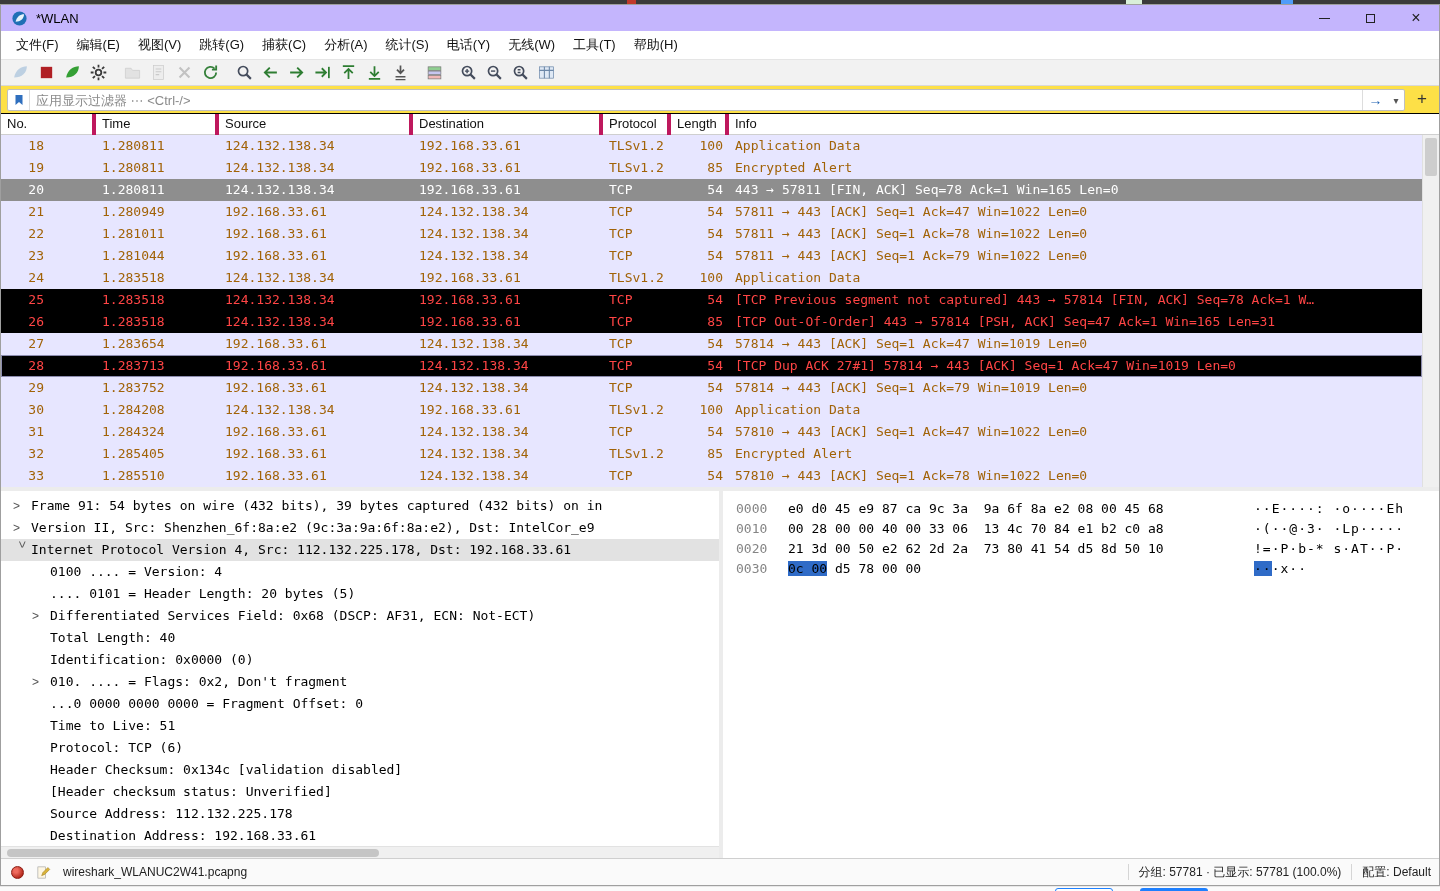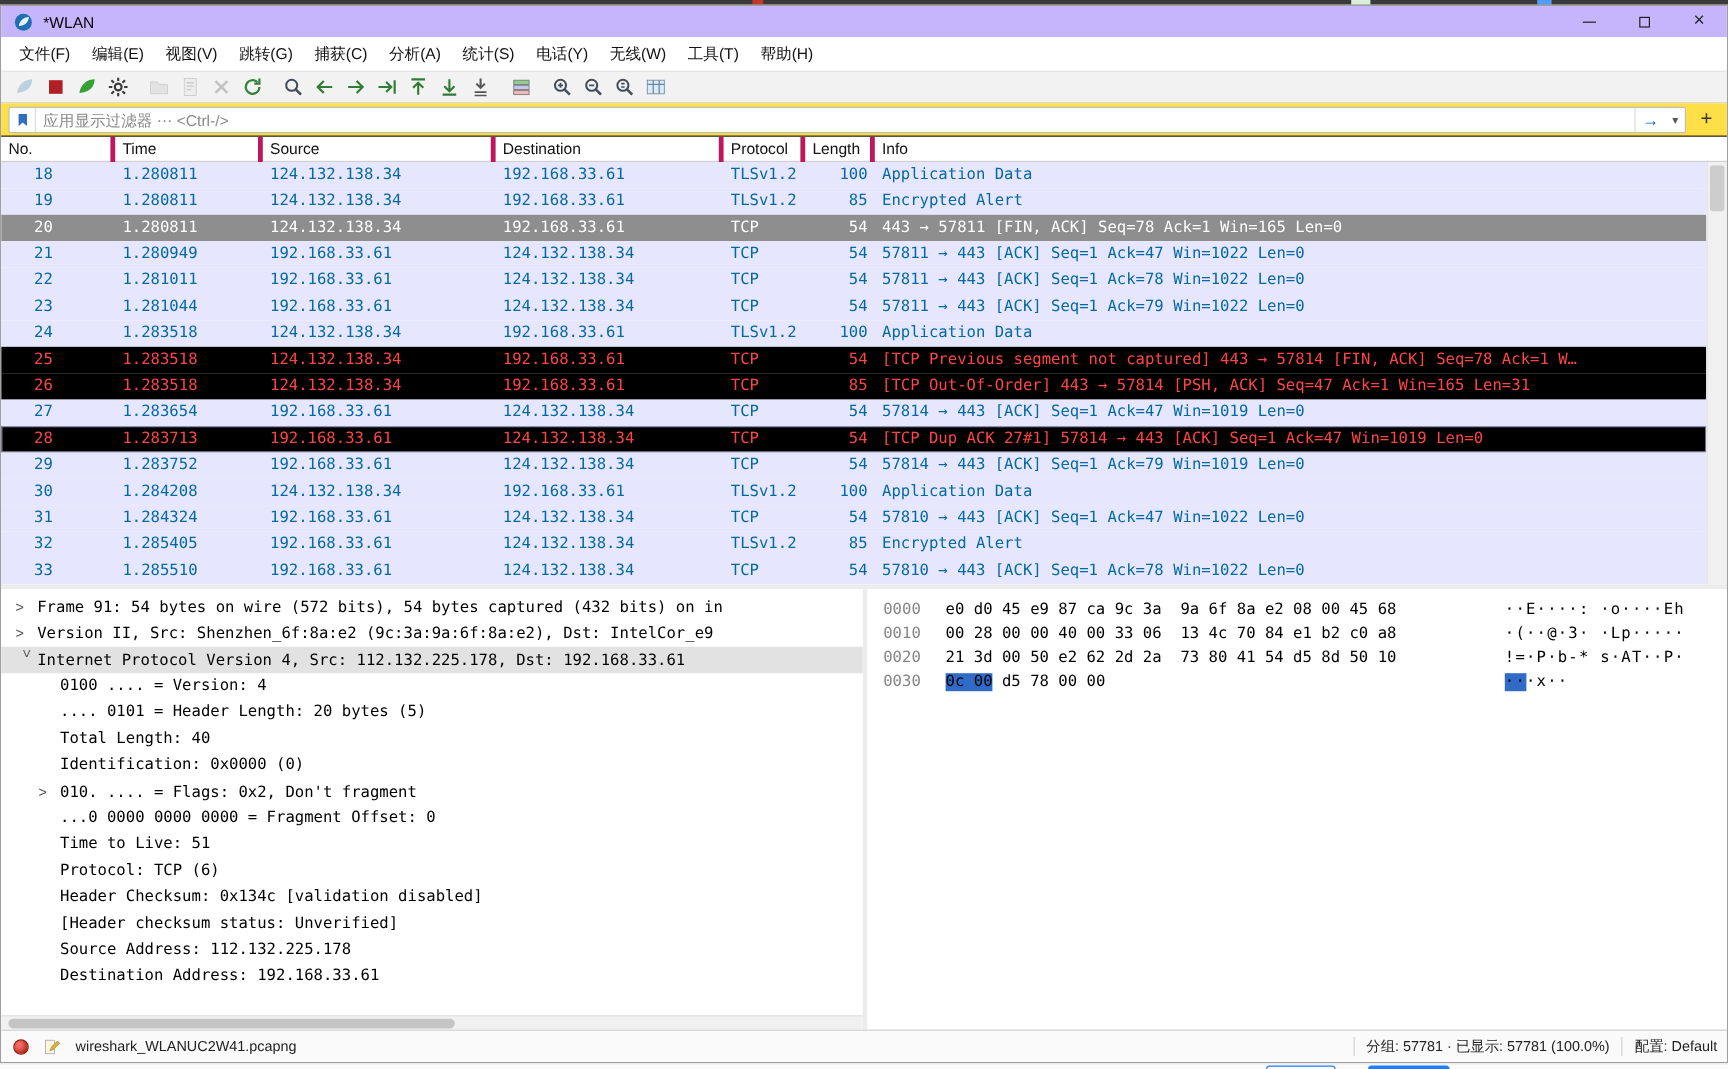--- a/index.html
+++ b/index.html
@@ -46,21 +46,21 @@
   .filter-input::placeholder{color:#8a8a8a}
   .apply-btn{width:26px;height:20px;display:flex;align-items:center;justify-content:center;border-left:1px solid #ddd;color:#1c5fb0;font-weight:bold;font-size:14px}
   .filter-caret{width:16px;text-align:center;color:#555;font-size:10px}
   .add-filter{position:absolute;right:6px;top:3px;width:22px;height:22px;text-align:center;line-height:20px;font-size:17px;color:#333}
 
   .plist-header{position:absolute;top:109px;left:0;right:0;height:21px;background:#fff;border-bottom:1px solid #cfcfcf;display:flex}
   .hcell{height:21px;line-height:20px;padding-left:6px;font-size:13px;color:#111;border-right:4px solid #be185d;overflow:hidden;white-space:nowrap}
   .hcell.flex{flex:1;border-right:none}
 
   .plist-body{position:absolute;top:130px;left:0;right:17px;height:352px;overflow:hidden;font-family:"DejaVu Sans Mono","Liberation Mono",monospace}
-  .prow{display:flex;height:22px;line-height:22px;font-size:13px;background:var(--row-default,#e7e6ff);color:#0369a1;white-space:pre}
+  .prow{display:flex;height:22px;line-height:22px;font-size:13px;background:var(--row-default,#e7e6ff);color:#a16207;white-space:pre}
   .prow.selected{background:var(--row-selected-bg,#8e8e8e);color:var(--row-selected-fg,#fff)}
   .prow.bad{background:var(--bad-bg,#000);color:var(--bad-fg,#ff4545)}
   .prow.bad-focus{background:var(--bad-bg,#000);color:var(--bad-fg,#ff4545);box-shadow:inset 0 0 0 1px #8c8cae}
   .pcell{overflow:hidden;white-space:pre;padding-left:6px}
   .pcell.c0{text-align:right;padding-right:52px;padding-left:0}
   .pcell.c5{text-align:right;padding-right:6px;padding-left:0}
   .pcell.c6{flex:1}
 
   .plist-scrollbar{position:absolute;top:130px;right:0;width:17px;height:352px;background:#f0f0f0;border-left:1px solid #e0e0e0}
   .plist-scrollbar .thumb{position:absolute;top:3px;left:2px;right:2px;height:38px;background:#cdcdcd;border-radius:2px}
@@ -343,25 +343,26 @@
       <div class="prow normal"><div class="pcell c0" style="width: 95px;">33</div><div class="pcell c1" style="width: 123px;">1.285510</div><div class="pcell c2" style="width: 194px;">192.168.33.61</div><div class="pcell c3" style="width: 190px;">124.132.138.34</div><div class="pcell c4" style="width: 68px;">TCP</div><div class="pcell c5" style="width: 58px;">54</div><div class="pcell c6">57810 → 443 [ACK] Seq=1 Ack=78 Win=1022 Len=0</div></div>
     </div>
   <div class="plist-scrollbar">
     <div class="thumb"></div>
   </div>
 
   <div class="h-splitter"></div>
 
   <div class="detail-pane">
     <div class="detail-lines">
-        <div class="dline ind0"><div class="exp" style="display: inline-block;">&gt;</div><div class="dtext" style="display: inline;">Frame 91: 54 bytes on wire (572 bits), 54 bytes captured (432 bits) on in</div></div>
+        <div class="dline ind0"><div class="exp" style="display: inline-block;">&gt;</div><div class="dtext" style="display: inline;">Frame 91: 54 bytes on wire (432 bits), 39 bytes captured (432 bits) on in</div></div>
         <div class="dline ind0"><div class="exp" style="display: inline-block;">&gt;</div><div class="dtext" style="display: inline;">Version II, Src: Shenzhen_6f:8a:e2 (9c:3a:9a:6f:8a:e2), Dst: IntelCor_e9</div></div>
         <div class="dline ind0 sel"><div class="exp open" style="display: inline-block;">&gt;</div><div class="dtext" style="display: inline;">Internet Protocol Version 4, Src: 112.132.225.178, Dst: 192.168.33.61</div></div>
         <div class="dline ind1"><div class="exp none" style="display: inline-block;"></div><div class="dtext" style="display: inline;">0100 .... = Version: 4</div></div>
         <div class="dline ind1"><div class="exp none" style="display: inline-block;"></div><div class="dtext" style="display: inline;">.... 0101 = Header Length: 20 bytes (5)</div></div>
+        <div class="dline ind1"><div class="exp" style="display: inline-block;">&gt;</div><div class="dtext" style="display: inline;">Differentiated Services Field: 0x68 (DSCP: AF31, ECN: Not-ECT)</div></div>
         <div class="dline ind1"><div class="exp none" style="display: inline-block;"></div><div class="dtext" style="display: inline;">Total Length: 40</div></div>
         <div class="dline ind1"><div class="exp none" style="display: inline-block;"></div><div class="dtext" style="display: inline;">Identification: 0x0000 (0)</div></div>
         <div class="dline ind1"><div class="exp" style="display: inline-block;">&gt;</div><div class="dtext" style="display: inline;">010. .... = Flags: 0x2, Don't fragment</div></div>
         <div class="dline ind1"><div class="exp none" style="display: inline-block;"></div><div class="dtext" style="display: inline;">...0 0000 0000 0000 = Fragment Offset: 0</div></div>
         <div class="dline ind1"><div class="exp none" style="display: inline-block;"></div><div class="dtext" style="display: inline;">Time to Live: 51</div></div>
         <div class="dline ind1"><div class="exp none" style="display: inline-block;"></div><div class="dtext" style="display: inline;">Protocol: TCP (6)</div></div>
         <div class="dline ind1"><div class="exp none" style="display: inline-block;"></div><div class="dtext" style="display: inline;">Header Checksum: 0x134c [validation disabled]</div></div>
         <div class="dline ind1"><div class="exp none" style="display: inline-block;"></div><div class="dtext" style="display: inline;">[Header checksum status: Unverified]</div></div>
         <div class="dline ind1"><div class="exp none" style="display: inline-block;"></div><div class="dtext" style="display: inline;">Source Address: 112.132.225.178</div></div>
         <div class="dline ind1"><div class="exp none" style="display: inline-block;"></div><div class="dtext" style="display: inline;">Destination Address: 192.168.33.61</div></div>

